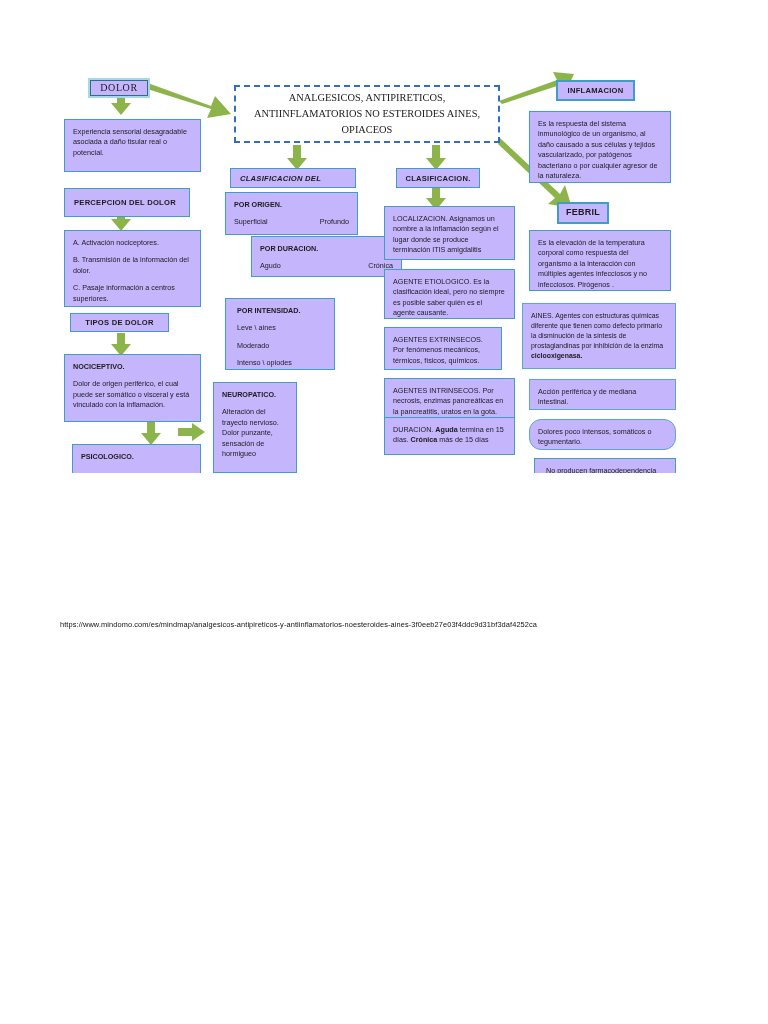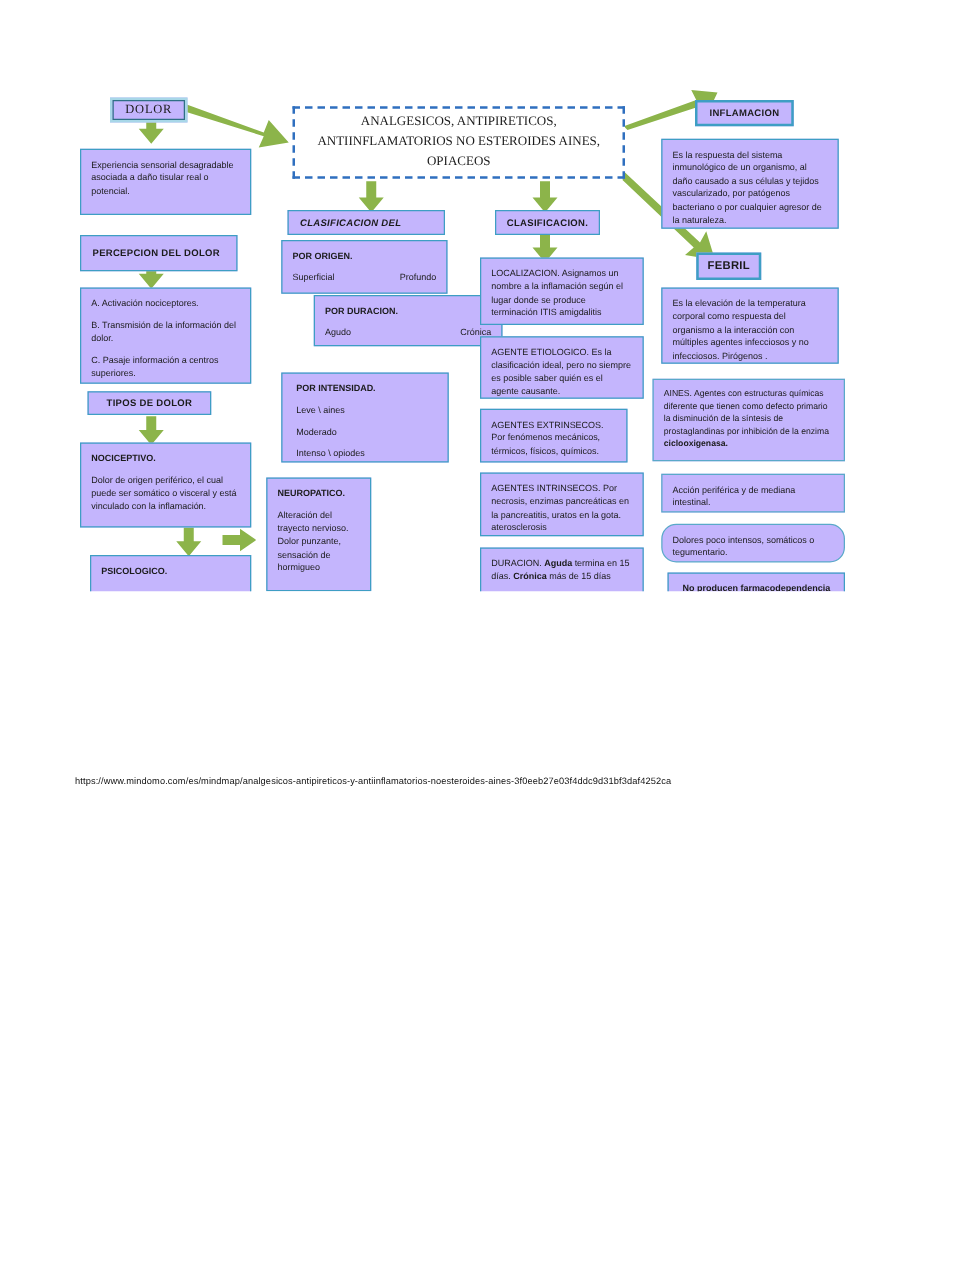--- a/index.html
+++ b/index.html
@@ -241,21 +241,21 @@
     </div>
 
     <div class="node txt" style="left:225px; top:176px; width:151px; height:41px;margin-left:26px;">
       <p style="font-weight:bold;">POR DURACION.</p>
       <p class="two-col">
         <span>Agudo</span>
         <span>Crónica</span>
       </p>
     </div>
 
-    <div class="node txt" style="left:225px; top:238px; width:134px; height:72px; padding-left:11px;">
+    <div class="node txt" style="left:225px; top:238px; width:110px; height:72px; padding-left:11px;">
       <p style="font-weight:bold;">POR INTENSIDAD.</p>
       <p>Leve \  aines</p>
       <p>Moderado</p>
       <p>Intenso \  opiodes</p>
     </div>
 
     <div class="node hdr" style="left:396px; top:108px; width:84px; height:20px;">CLASIFICACION.</div>
 
     <div class="node txt tight" style="left:384px; top:146px; width:131px; height:54px;">
       <p>LOCALIZACION. Asignamos un nombre a la inflamación según el lugar donde se produce terminación  ITIS amigdalitis</p>
@@ -266,21 +266,21 @@
     </div>
 
     <div class="node txt tight" style="left:384px; top:267px; width:118px; height:43px;">
       <p>AGENTES EXTRINSECOS. Por fenómenos mecánicos, térmicos, físicos, químicos.</p>
     </div>
 
     <div class="node txt tight" style="left:384px; top:318px; width:131px; height:51px;">
       <p>AGENTES INTRINSECOS. Por necrosis, enzimas pancreáticas en la pancreatitis, uratos en la gota. aterosclerosis</p>
     </div>
 
-    <div class="node txt tight" style="left:384px; top:378px; width:131px; height:38px;">
+    <div class="node txt tight" style="left:384px; top:357px; width:131px; height:38px;">
       <p><span>DURACION. </span><b>Aguda</b><span>  termina en 15 días. </span><b>Crónica</b><span> más de 15 días</span></p>
     </div>
 
     <div class="node hdr thick" style="left:556px; top:20px; width:79px; height:21px;">INFLAMACION</div>
 
     <div class="node txt tight" style="left:529px; top:51px; width:142px; height:72px;">
       <p>Es la respuesta del sistema inmunológico de un organismo, al daño causado a sus células y tejidos vascularizado,  por patógenos bacteriano o por cualquier agresor de la naturaleza.</p>
     </div>
 
     <div class="node hdr thick" style="left:557px; top:142px; width:52px; height:22px; font-size:9px;">FEBRIL</div>
@@ -294,21 +294,21 @@
     </div>
 
     <div class="node txt tight thin" style="left:529px; top:319px; width:147px; height:31px;">
       <p>Acción periférica y de mediana intestinal.</p>
     </div>
 
     <div class="node txt tight thin" style="left:529px; top:359px; width:147px; height:31px;border-radius:12px;">
       <p>Dolores poco intensos, somáticos o tegumentario.</p>
     </div>
 
-    <div class="node txt tight" style="left:534px; top:398px; width:142px; height:24px; padding-left:11px;font-weight:bold;">
+    <div class="node txt tight" style="left:534px; top:398px; width:142px; height:24px; padding-left:11px;">
       <p>No producen farmacodependencia</p>
     </div>
 
   </div>
 
   <div id="url">https://www.mindomo.com/es/mindmap/analgesicos-antipireticos-y-antiinflamatorios-noesteroides-aines-3f0eeb27e03f4ddc9d31bf3daf4252ca</div>
 
 </div>
 
 </body></html>

